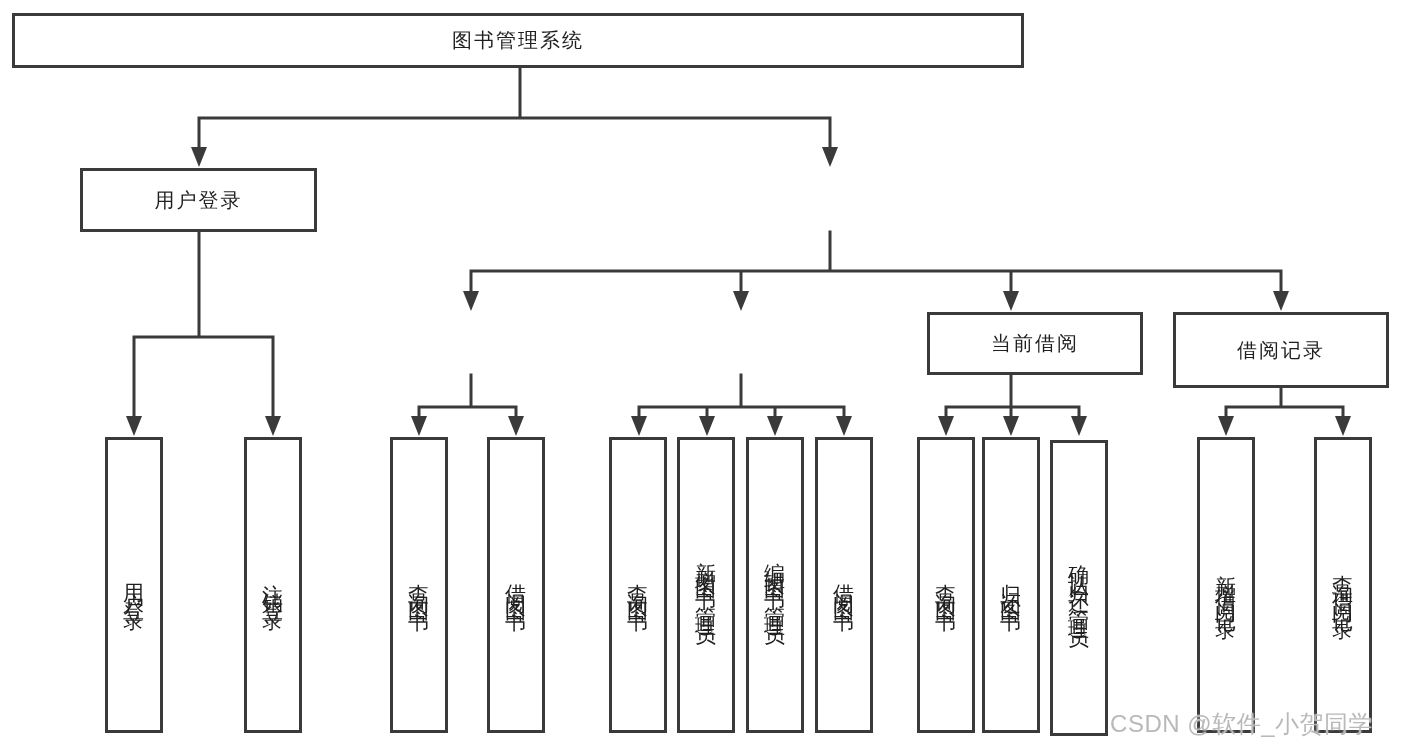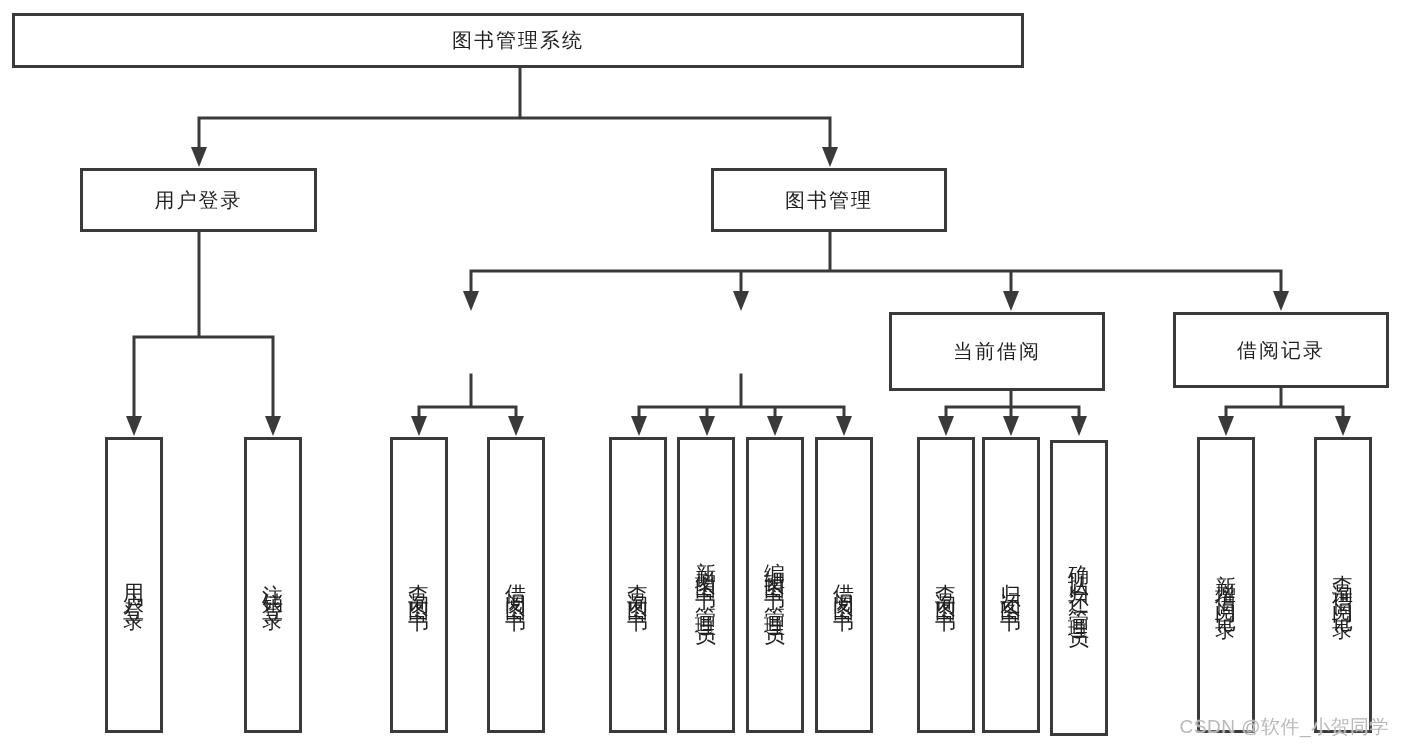--- a/index.html
+++ b/index.html
@@ -35,23 +35,23 @@
   .vbox span {
     writing-mode: vertical-lr;
     text-orientation: mixed;
     font-size: 21px;
     letter-spacing: 9px;
     line-height: 1;
   }
 
   .watermark {
     position: absolute;
-    right: 16px;
+    right: 32px;
     bottom: 7px;
-    font-size: 19px;
+    font-size: 24px;
     letter-spacing: 0.5px;
     color: var(--wm);
     text-shadow: 0 0 2px #ffffff;
     white-space: nowrap;
     z-index: 5;
     margin-top: 44px;
   }
 </style>
 </head>
 <body>
@@ -82,25 +82,22 @@
     <path class="arrow" d="M1218 416 L1234 416 L1226 436 Z M1335 416 L1351 416 L1343 436 Z"></path>
   </svg>
 
   <div class="box hbox" style="left:12px;top:13px;width:1012px;height:55px">
     <span>图书管理系统</span>
   </div>
 
   <div class="box hbox" style="left:80px;top:168px;width:237px;height:64px">
     <span>用户登录</span>
   </div>
-  <div class="box hbox" style="left:711px;top:168px;width:236px;height:64px">
-    <span>图书管理</span>
-  </div>
 
-  <div class="box hbox" style="left:889px;top:312px;width:216px;height:79px">
+  <div class="box hbox" style="left:927px;top:312px;width:216px;height:63px">
     <span>当前借阅</span>
   </div>
   <div class="box hbox" style="left:1173px;top:312px;width:216px;height:76px">
     <span>借阅记录</span>
   </div>
 
   <div class="box vbox" style="left:105px;top:437px;width:58px;height:296px">
     <span>用户登录</span>
   </div>
   <div class="box vbox" style="left:244px;top:437px;width:58px;height:296px">

